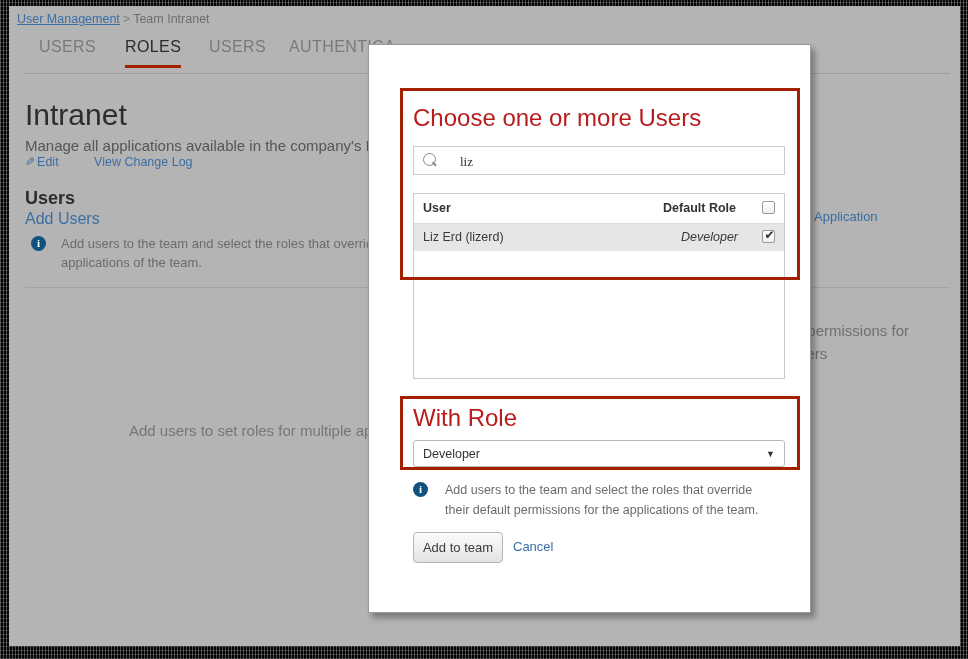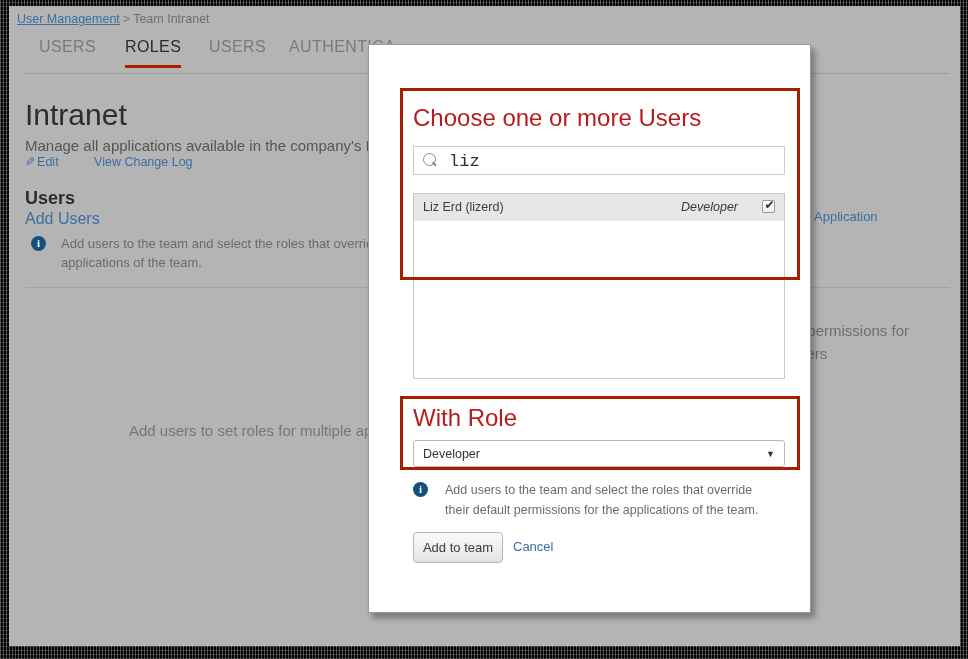--- a/index.html
+++ b/index.html
@@ -254,26 +254,26 @@
   .search-glass::after {
     content: "";
     position: absolute;
     left: 8px; top: 9px;
     width: 5px; height: 1.6px;
     background: #8a8a8a;
     transform: rotate(45deg);
   }
   .search-input {
     position: absolute;
-    left: 33px; top: 0;
+    left: 44px; top: 0;
     width: 330px; height: 27px;
     border: 0;
     outline: none;
-    font-family: Liberation Mono, monospace;
-    font-size: 17px;
+    font-family: Liberation Serif, serif;
+    font-size: 13px;
     color: #2f2f2f;
     background: transparent;
   }
 
   
   .listbox {
     position: absolute;
     left: 44px;
     top: 148px;
     width: 372px;
@@ -466,20 +466,25 @@
     <div id="modal">
 
       <div class="m-h2" id="h-choose">Choose one or more Users</div>
 
       <div class="search-wrap">
         <span class="search-glass"></span>
         <input class="search-input" type="text" value="liz" style="">
       </div>
 
       <div class="listbox">
+        <div class="lb-head">
+          <span class="col-user">User</span>
+          <span class="col-role">Default Role</span>
+          <span class="cb" id="cb-head"></span>
+        </div>
         <div class="lb-row">
           <span class="cell-user">Liz Erd (lizerd)</span>
           <span class="cell-role">Developer</span>
           <span class="cb checked" id="cb-row"></span>
         </div>
       </div>
 
       <div class="m-h2" id="h-role">With Role</div>
 
       <div class="select-wrap">

